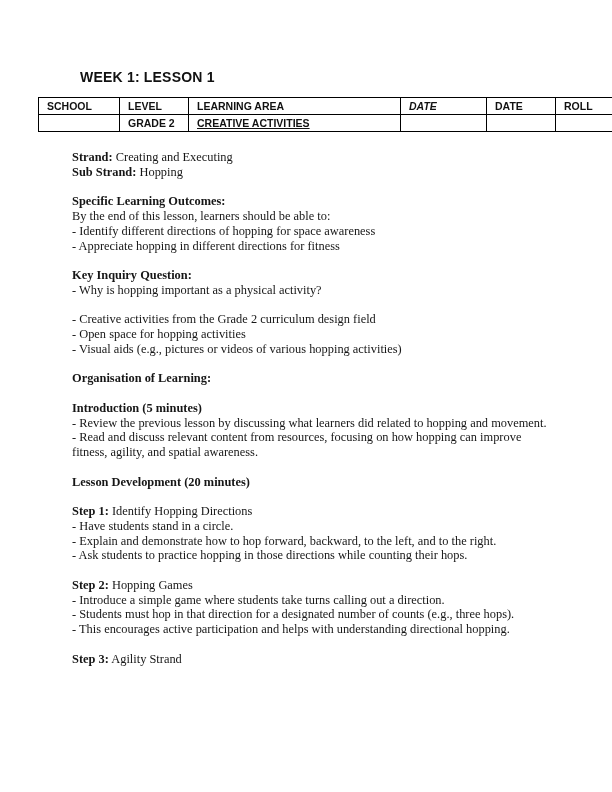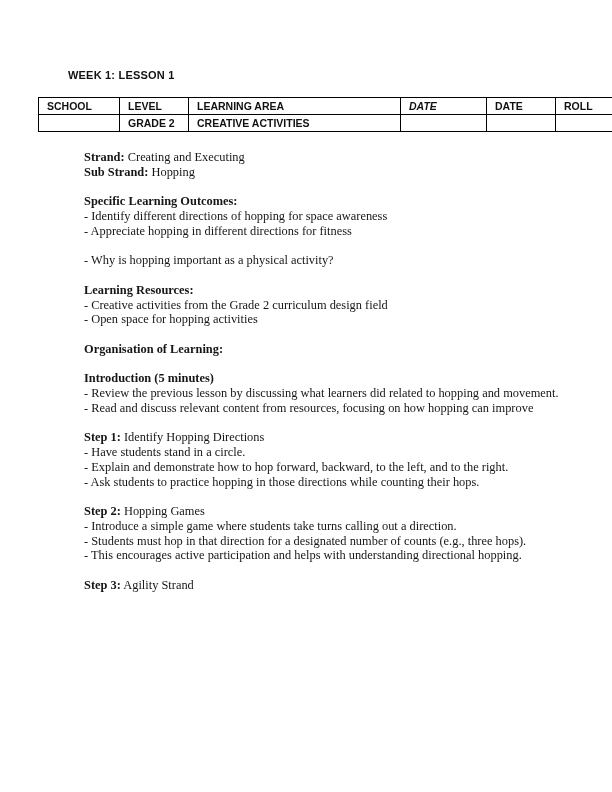--- a/index.html
+++ b/index.html
@@ -5,23 +5,23 @@
   html,body{margin:0;padding:0;background:#ffffff;}
   .page{
     position:relative;
     width:612px;height:792px;
     background:#ffffff;
     font-family:"Liberation Serif", serif;
     color:#161616;
     overflow:hidden;
   }
   .doc-title{
-    position:absolute;left:68px;top:69px;
+    position:absolute;left:80px;top:69px;
     font-family:"Liberation Sans", sans-serif;
-    font-weight:bold;font-size:11px;letter-spacing:.2px;
+    font-weight:bold;font-size:14px;letter-spacing:.2px;
     color:#111;
   }
   table.header-table{
     position:absolute;left:38px;top:97px;
     width:537px;border-collapse:collapse;
     font-family:"Liberation Sans", sans-serif;
     font-size:10.5px;font-weight:bold;color:#111;
     table-layout:fixed;
   }
   table.header-table td{
@@ -29,29 +29,29 @@
     height:16px;padding:0 0 0 8px;
     overflow:hidden;white-space:nowrap;
     vertical-align:middle;
   }
   td.c-school{width:72px;}
   td.c-level{width:60px;margin-top:43px;}
   td.c-area{width:203px;}
   td.c-date{width:77px;font-style:italic;}
   td.c-time{width:60px;}
   td.c-roll{width:60px;}
-  td.indent{padding-left:24px;}
+  td.indent{padding-left:24px;text-decoration:underline;}
   .content{
     position:absolute;left:72px;top:150px;width:505px;
   }
   .block{margin:0 0 14.75px 0;padding:0;}
   .block:last-child{margin-bottom:0;}
   .line{
     height:14.75px;line-height:14.75px;
-    font-size:12.4px;white-space:nowrap;margin-left:12px;
+    font-size:12.4px;white-space:nowrap;
   }
   .b{font-weight:bold;}
 </style>
 </head>
 <body>
 
 <div class="page">
 
   <div class="doc-title">WEEK 1: LESSON 1</div>
 
@@ -78,44 +78,50 @@
 
   <div class="content">
 
     <div class="block">
       <div class="line"><span class="b">Strand:</span> <span>Creating and Executing</span></div>
       <div class="line"><span class="b">Sub Strand:</span> <span>Hopping</span></div>
     </div>
 
     <div class="block">
       <div class="line b">Specific Learning Outcomes:</div>
+      <div class="line">By the end of this lesson, learners should be able to:</div>
       <div class="line">- Identify different directions of hopping for space awareness</div>
       <div class="line">- Appreciate hopping in different directions for fitness</div>
     </div>
 
     <div class="block">
+      <div class="line b">Key Inquiry Question:</div>
       <div class="line">- Why is hopping important as a physical activity?</div>
     </div>
 
     <div class="block">
-      <div class="line b">Learning Resources:</div>
       <div class="line">- Creative activities from the Grade 2 curriculum design field</div>
       <div class="line">- Open space for hopping activities</div>
+      <div class="line">- Visual aids (e.g., pictures or videos of various hopping activities)</div>
     </div>
 
     <div class="block">
       <div class="line b">Organisation of Learning:</div>
     </div>
 
     <div class="block">
       <div class="line b">Introduction (5 minutes)</div>
       <div class="line">- Review the previous lesson by discussing what learners did related to hopping and movement.</div>
       <div class="line">- Read and discuss relevant content from resources, focusing on how hopping can improve</div>
+      <div class="line">fitness, agility, and spatial awareness.</div>
     </div>
 
+    <div class="block">
+      <div class="line b">Lesson Development (20 minutes)</div>
+    </div>
 
     <div class="block">
       <div class="line"><span class="b">Step 1:</span> <span>Identify Hopping Directions</span></div>
       <div class="line">- Have students stand in a circle.</div>
       <div class="line">- Explain and demonstrate how to hop forward, backward, to the left, and to the right.</div>
       <div class="line">- Ask students to practice hopping in those directions while counting their hops.</div>
     </div>
 
     <div class="block">
       <div class="line"><span class="b">Step 2:</span> <span>Hopping Games</span></div>

